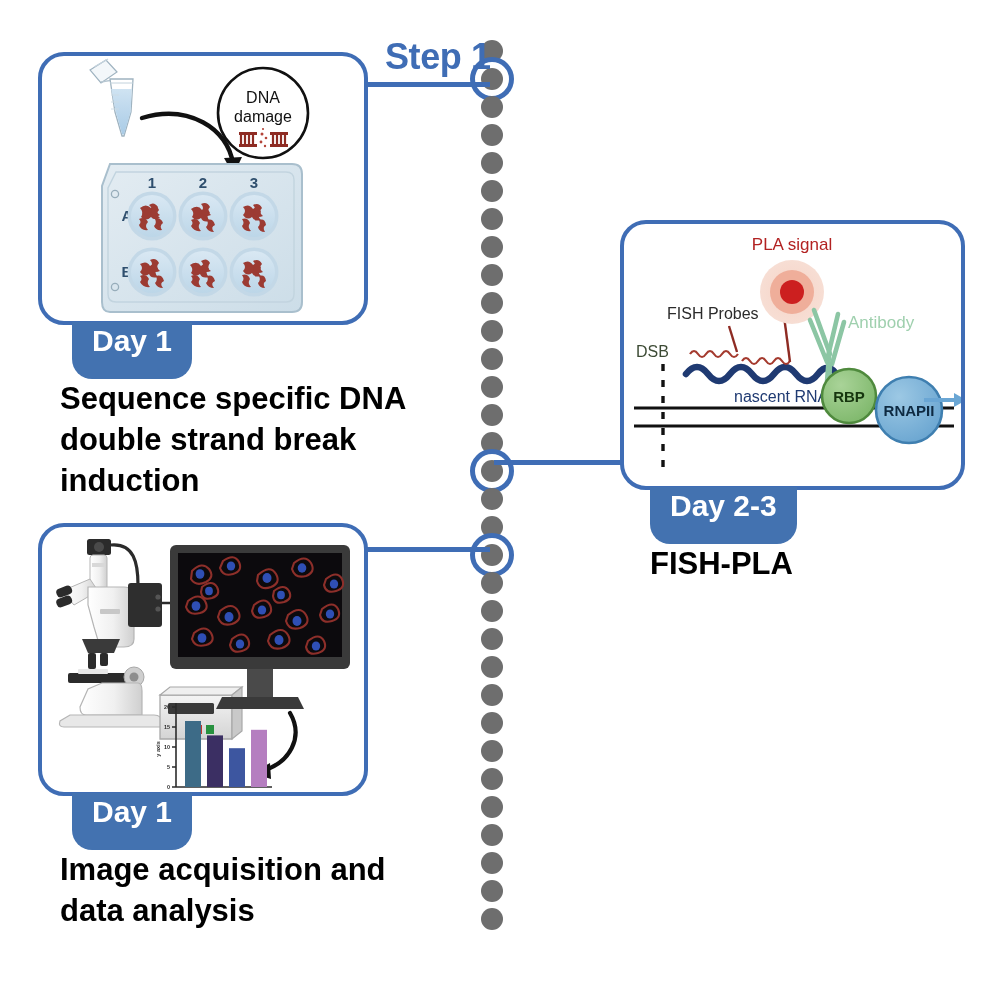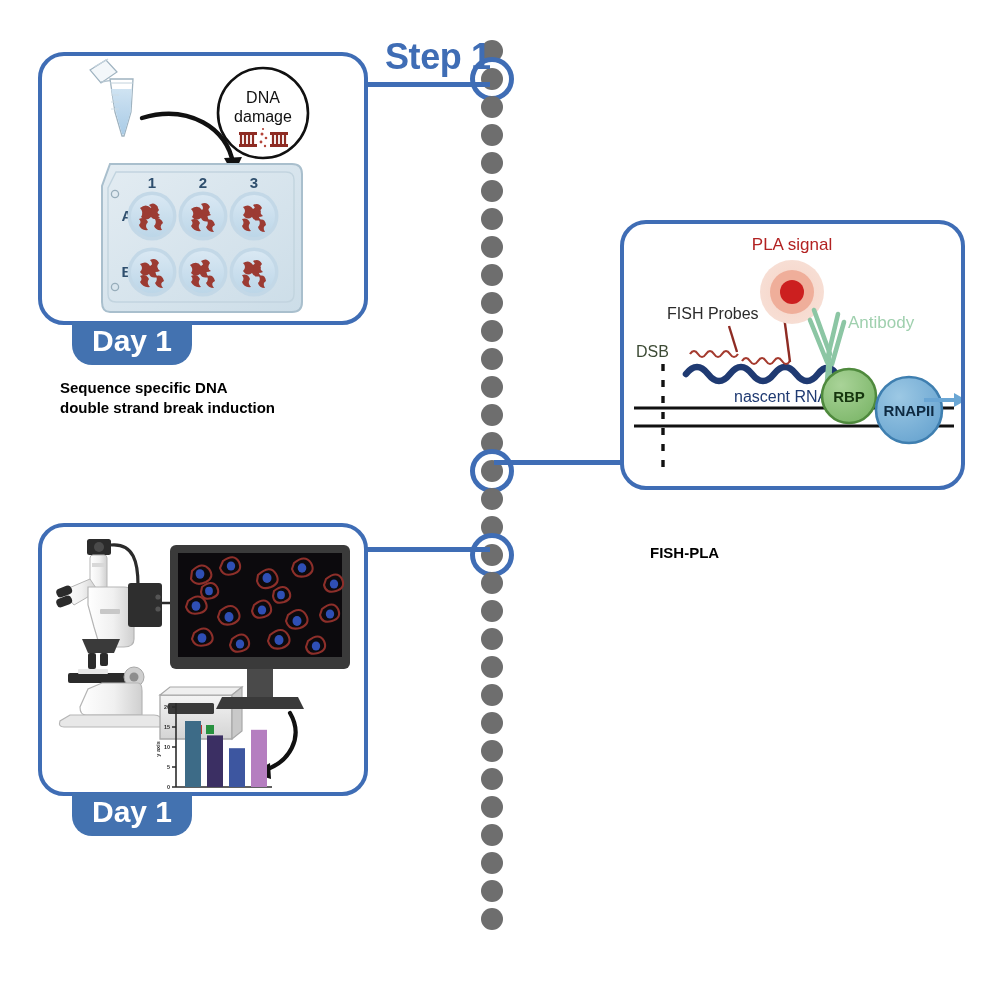--- a/index.html
+++ b/index.html
@@ -45,29 +45,29 @@
     border:4px solid #3f6db5;border-radius:26px;
     background:#ffffff;box-sizing:border-box;overflow:visible;
   }
   .panel-inner{position:absolute;inset:0;overflow:hidden;border-radius:22px;}
   
   .day-badge{
     position:absolute;
     background:#4372b0;color:#ffffff;
     border-radius:0 0 20px 20px;
     font-size:30px;font-weight:bold;
-    padding:3px 20px 8px 20px;
+    padding:3px 20px 22px 20px;
     line-height:1.08;
     white-space:nowrap;
     box-sizing:border-box;
   }
   
   .caption{
     position:absolute;
-    color:#000000;font-size:15px;font-weight:bold;line-height:1.33;
+    color:#000000;font-size:31px;font-weight:bold;line-height:1.33;
     white-space:pre-line;
   }
   svg{display:block;overflow:visible;}
 </style>
 </head>
 <body>
 
 <div id="stage">
 
   <div id="timeline">
@@ -348,20 +348,21 @@
         </g>
 
         <g>
           <line x1="300" y1="176" x2="333" y2="176" stroke="#6aa6d4" stroke-width="4"></line>
           <path d="M330,169 L342,176 L330,183 Z" fill="#6aa6d4"></path>
         </g>
       </svg>
     </div>
   </div>
 
+  <div class="day-badge" style="left:650px;top:487px;">Day 2-3</div>
 
   <div class="caption" style="left: 650px; top: 543px; width: 320px; white-space: pre-line;">FISH-PLA</div>
 
   <div class="panel" style="left:38px;top:523px;width:330px;height:273px;">
     <div class="panel-inner">
       <svg width="322" height="265" viewBox="0 0 322 265">
         <defs>
           <linearGradient id="scopeBody" x1="0" y1="0" x2="1" y2="0">
             <stop offset="0%" stop-color="#ffffff"></stop>
             <stop offset="55%" stop-color="#f0f0f0"></stop>
@@ -507,14 +508,16 @@
             <text x="105" y="94">D</text>
           </g>
           <text x="70" y="105" text-anchor="middle" font-family="Liberation Sans, sans-serif" font-size="5.8" font-weight="bold" fill="#2b2b2b">x axis</text>
         </g>
       </svg>
     </div>
   </div>
 
   <div class="day-badge" style="left:72px;top:793px;">Day 1</div>
 
+  <div class="caption" style="left: 60px; top: 849px; width: 420px; white-space: pre-line;">Image acquisition and
+data analysis</div>
 
 </div>
 
 </body></html>

